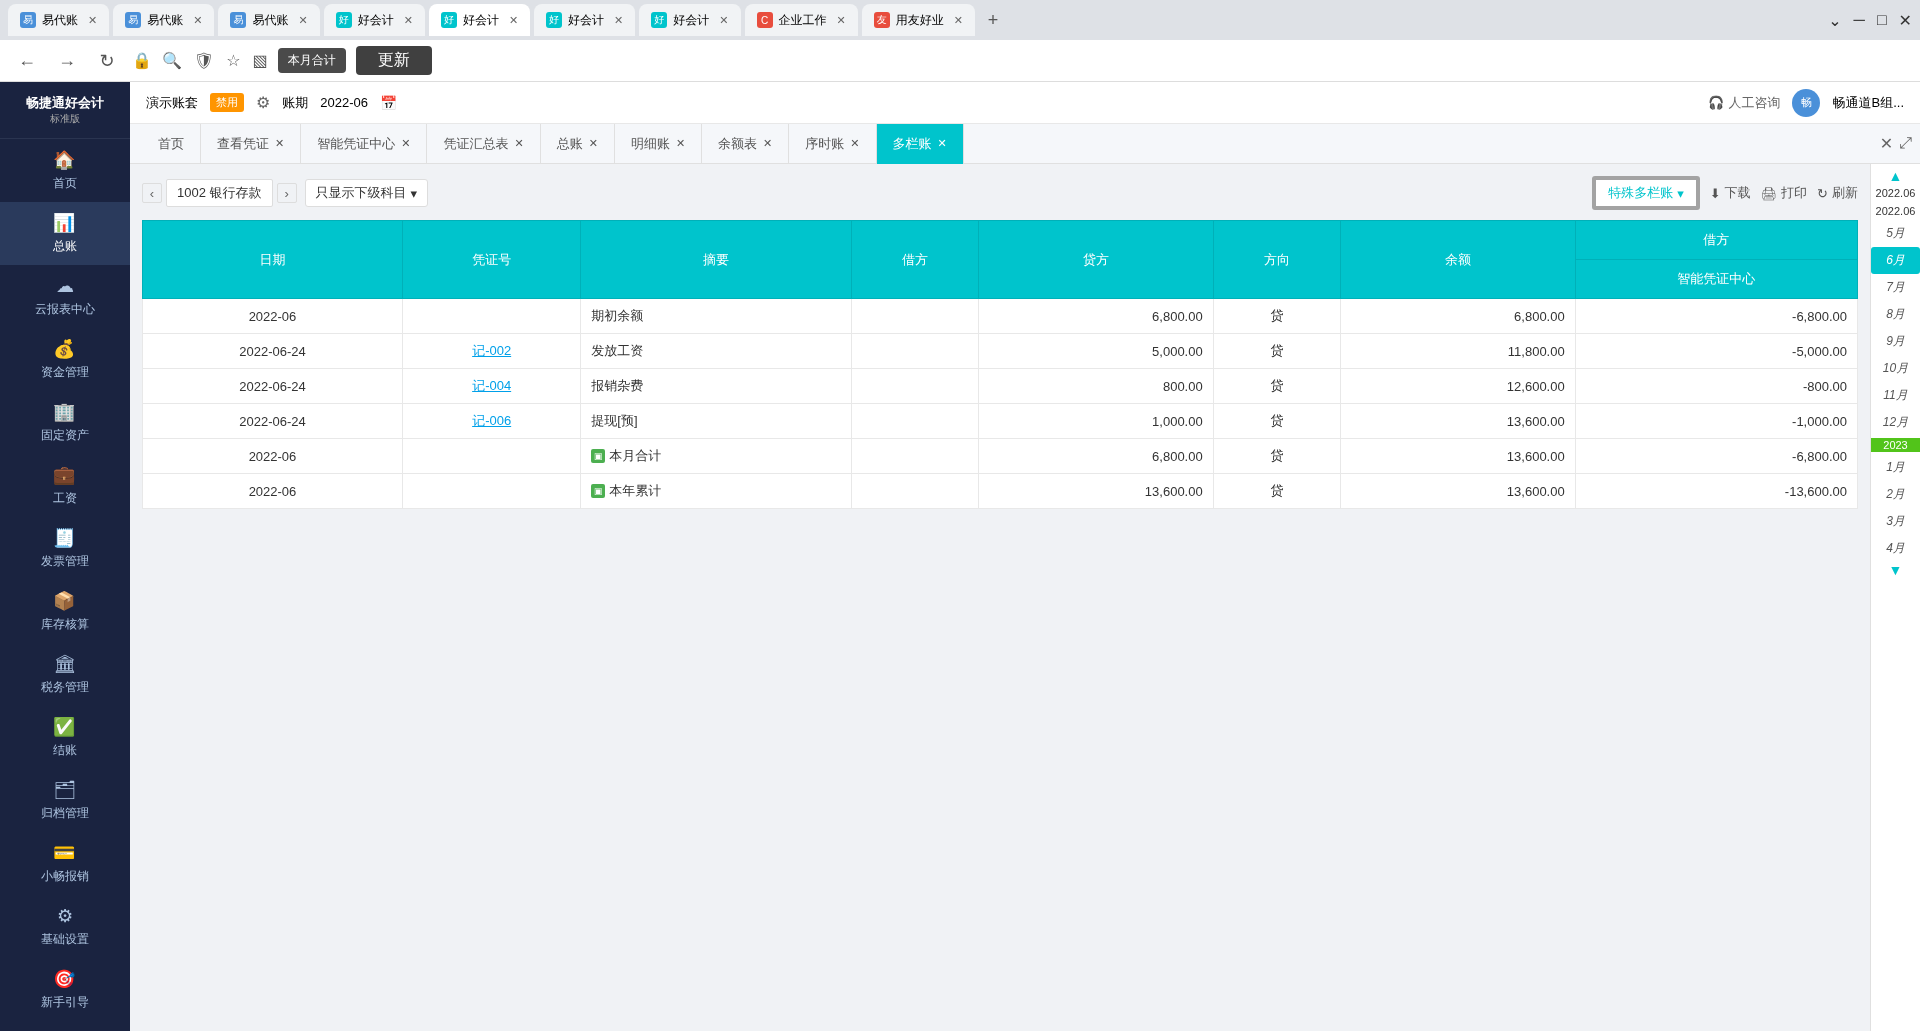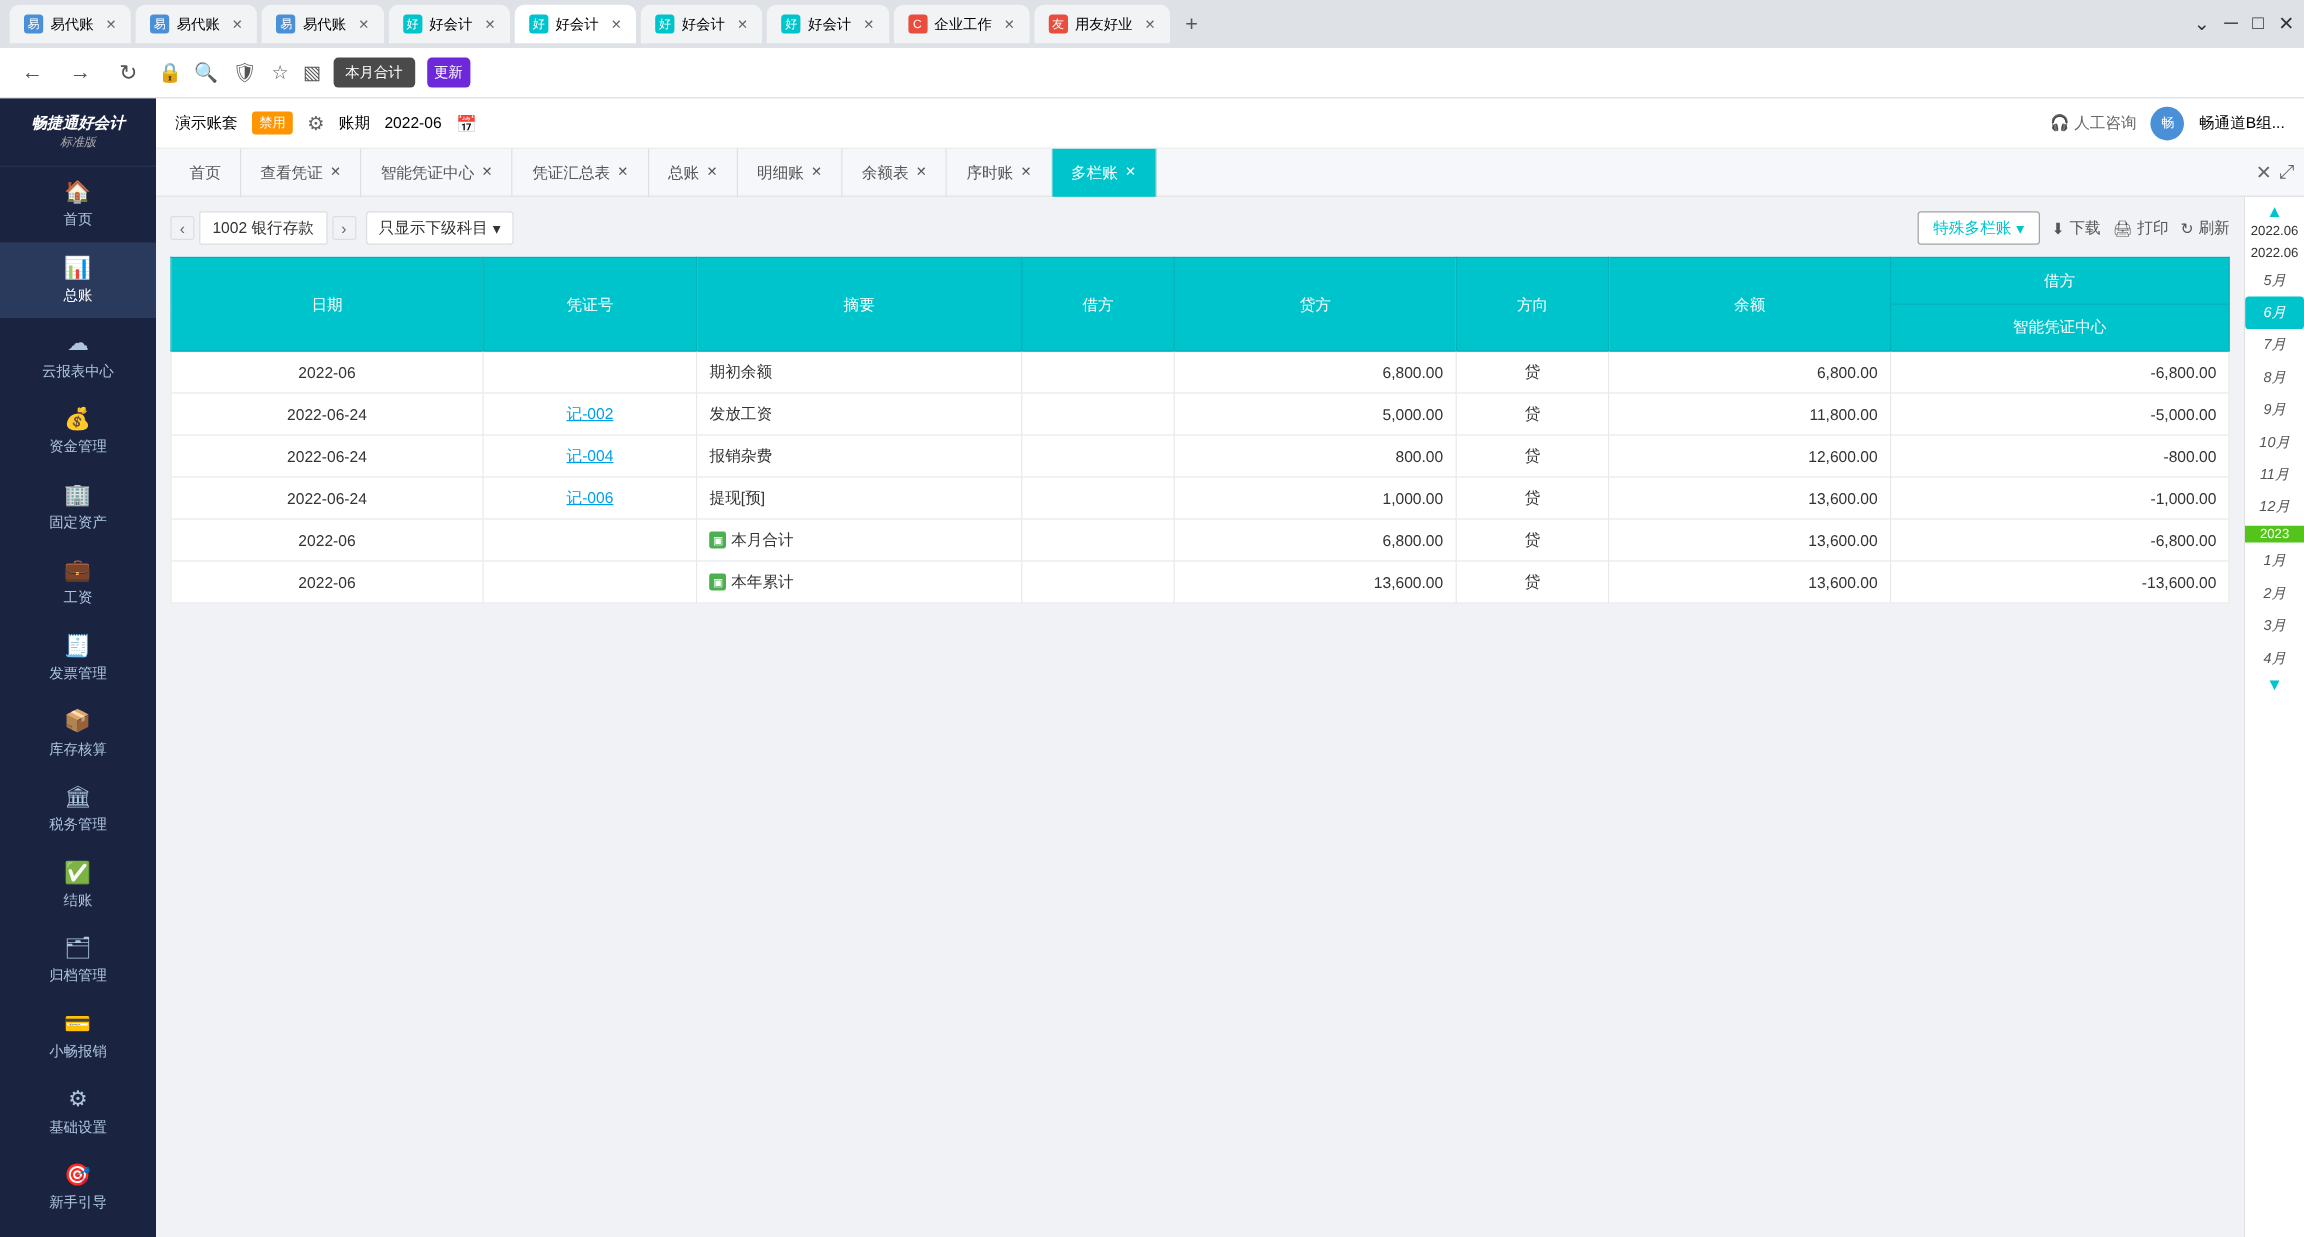--- a/index.html
+++ b/index.html
@@ -12,28 +12,28 @@
     .tab-icon { width: 16px; height: 16px; border-radius: 3px; display: inline-flex; align-items: center; justify-content: center; font-size: 10px; }
     .tab-close { font-size: 11px; color: #666; cursor: pointer; margin-left: 4px; }
     .tab-add { width: 28px; height: 28px; display: flex; align-items: center; justify-content: center; cursor: pointer; font-size: 18px; color: #555; }
 
     
     .address-bar { background: #fff; height: 42px; display: flex; align-items: center; padding: 0 12px; gap: 10px; border-bottom: 1px solid #ddd; }
     .nav-btn { font-size: 18px; color: #555; cursor: pointer; width: 30px; text-align: center; }
     .url-box { flex: 1; height: 28px; background: #f1f3f5; border-radius: 14px; padding: 0 12px; font-size: 12px; color: #333; display: flex; align-items: center; }
     .addr-icons { display: flex; gap: 12px; font-size: 16px; color: #555; }
     .wuhen-btn { background: #4a4a4a; color: #fff; border-radius: 4px; padding: 4px 10px; font-size: 12px; cursor: pointer; }
-    .update-btn { background: #6d28d9; color: #fff; border-radius: 4px; padding: 4px 6px; font-size: 12px; cursor: pointer; }
+    .update-btn { background: #404040; color: #fff; border-radius: 4px; padding: 4px 22px; font-size: 16px; cursor: pointer; }
 
     
     .app-layout { display: flex; width: 100%; height: calc(1031px - 82px); }
 
     
     .sidebar { width: 130px; background: #1a2340; color: #fff; display: flex; flex-direction: column; flex-shrink: 0; }
-    .sidebar-logo { padding: 12px 10px; border-bottom: 1px solid #2a3450; display: flex; flex-direction: column; align-items: center; font-style: italic; }
+    .sidebar-logo { padding: 12px 10px; border-bottom: 1px solid #2a3450; display: flex; flex-direction: column; align-items: center; }
     .logo-text { font-size: 13px; font-weight: bold; color: #fff; }
     .logo-sub { font-size: 10px; color: #aaa; }
     .sidebar-item { display: flex; flex-direction: column; align-items: center; padding: 10px 5px; cursor: pointer; color: #aec4e0; font-size: 12px; gap: 4px; }
     .sidebar-item:hover, .sidebar-item.active { color: #fff; background: #2a3a5c; }
     .sidebar-item .s-icon { font-size: 18px; }
     .sidebar-bottom { margin-top: auto; }
 
     
     .main-content { flex: 1; display: flex; flex-direction: column; overflow: hidden; }
 
@@ -59,21 +59,21 @@
     
     .ledger-main { flex: 1; overflow: auto; padding: 12px; }
 
     
     .ledger-sub-header { display: flex; align-items: center; margin-bottom: 10px; gap: 8px; }
     .ledger-nav { display: flex; align-items: center; gap: 4px; }
     .ledger-nav-btn { width: 20px; height: 20px; display: flex; align-items: center; justify-content: center; cursor: pointer; color: #666; border: 1px solid #ddd; border-radius: 2px; }
     .account-badge { background: #fff; border: 1px solid #ddd; border-radius: 2px; padding: 4px 10px; font-size: 13px; color: #333; }
     .filter-dropdown { border: 1px solid #ddd; border-radius: 3px; padding: 4px 10px; font-size: 13px; color: #333; background: #fff; cursor: pointer; display: flex; align-items: center; gap: 4px; }
     .action-bar { margin-left: auto; display: flex; gap: 10px; align-items: center; }
-    .action-btn { border: 1px solid #a3a3a3; color: #00c4cc; border-radius: 3px; padding: 4px 12px; font-size: 13px; cursor: pointer; display: flex; align-items: center; gap: 4px; background: #fff; }
+    .action-btn { border: 4px solid #a3a3a3; color: #00c4cc; border-radius: 3px; padding: 4px 12px; font-size: 13px; cursor: pointer; display: flex; align-items: center; gap: 4px; background: #fff; }
     .action-btn-plain { color: #555; font-size: 13px; cursor: pointer; display: flex; align-items: center; gap: 4px; }
 
     
     .ledger-table { width: 100%; border-collapse: collapse; background: #fff; border: 1px solid #e0e0e0; }
     .ledger-table th { background: #00c4cc; color: #fff; text-align: center; padding: 10px 8px; font-size: 13px; font-weight: normal; border: 1px solid #00b0b8; }
     .ledger-table td { border: 1px solid #e8e8e8; padding: 8px 10px; font-size: 13px; color: #333; text-align: center; }
     .ledger-table td.number { text-align: right; }
     .ledger-table td.text-left { text-align: left; }
     .row-voucher { color: #00a0e9; cursor: pointer; }
     .row-summary { display: flex; align-items: center; gap: 4px; }

